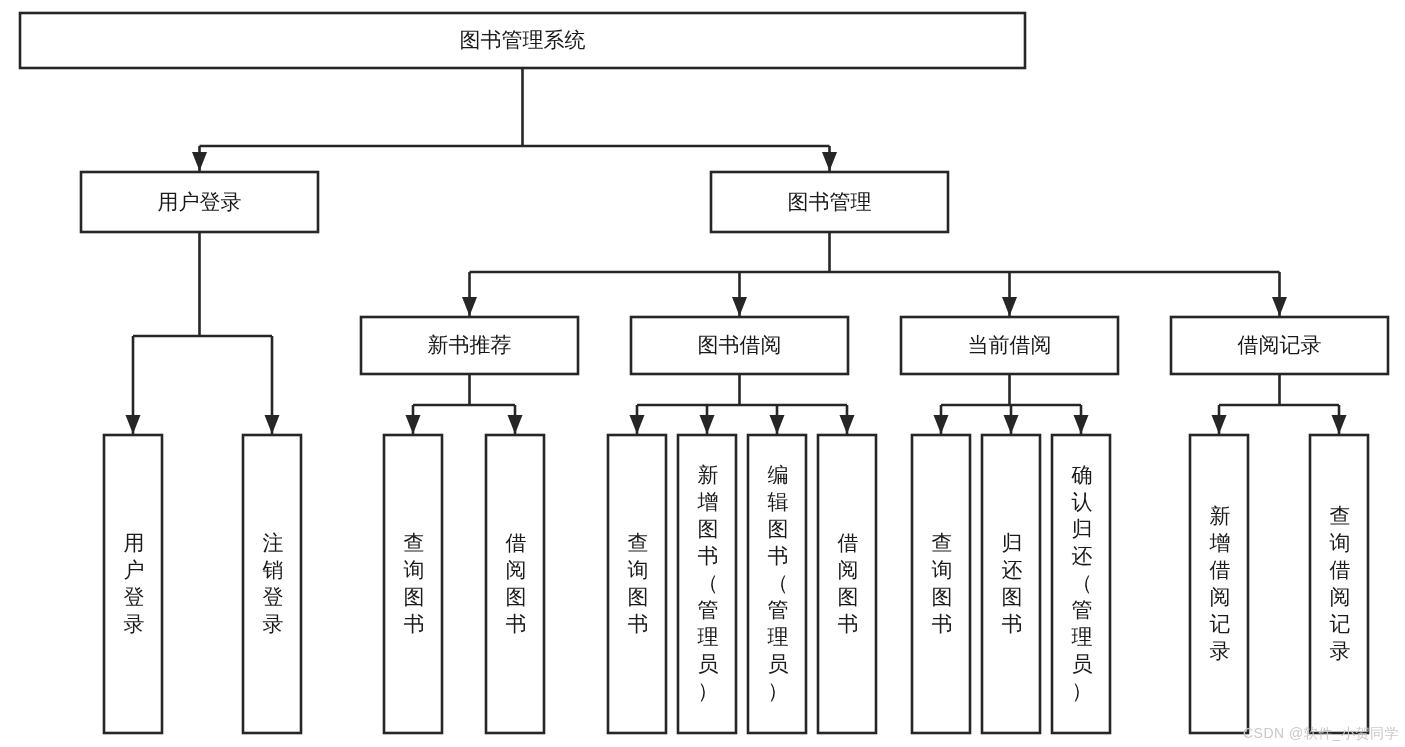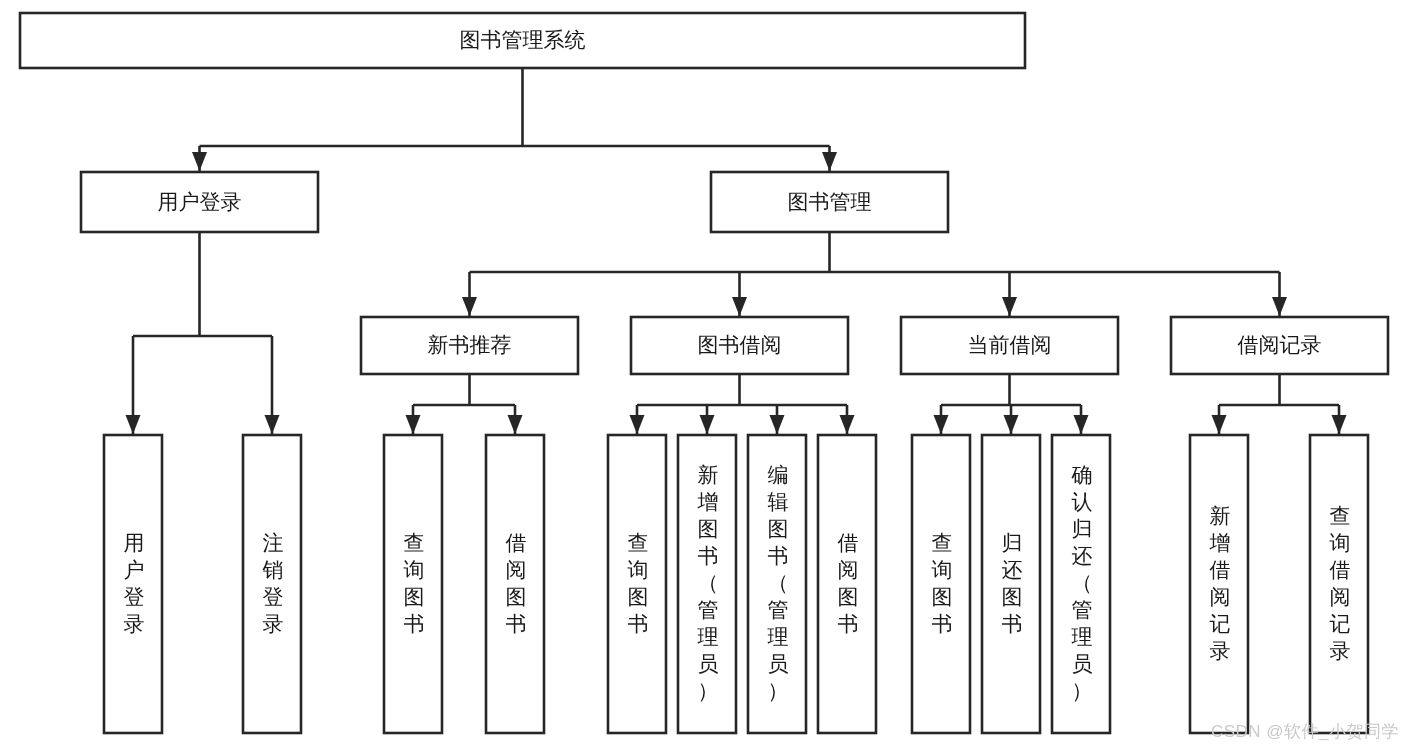--- a/index.html
+++ b/index.html
@@ -56,21 +56,21 @@
   }
   .arrow-head {
     fill: #262626;
     stroke: none;
   }
   .watermark {
     position: absolute;
     right: 6px;
     bottom: 4px;
     font-family: "Liberation Sans", "DejaVu Sans", sans-serif;
-    font-size: 17px;
+    font-size: 14px;
     color: #c9c9c9;
     letter-spacing: 0.5px;
     user-select: none;
     white-space: nowrap;
   }
 </style>
 </head>
 <body>
 
 <div id="diagram-root">

